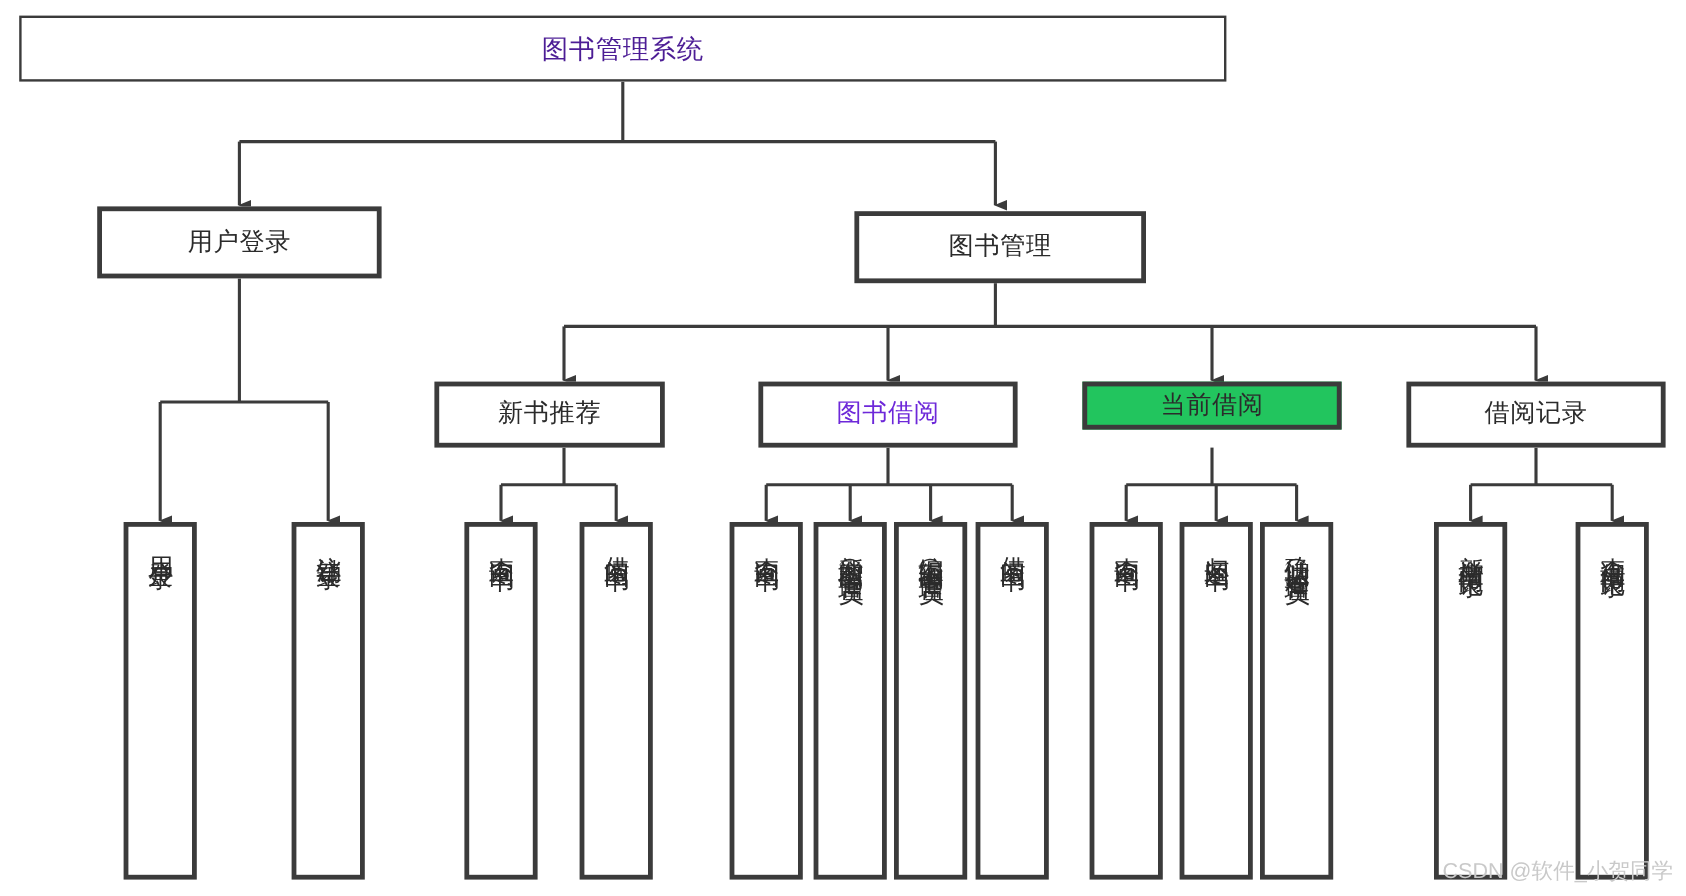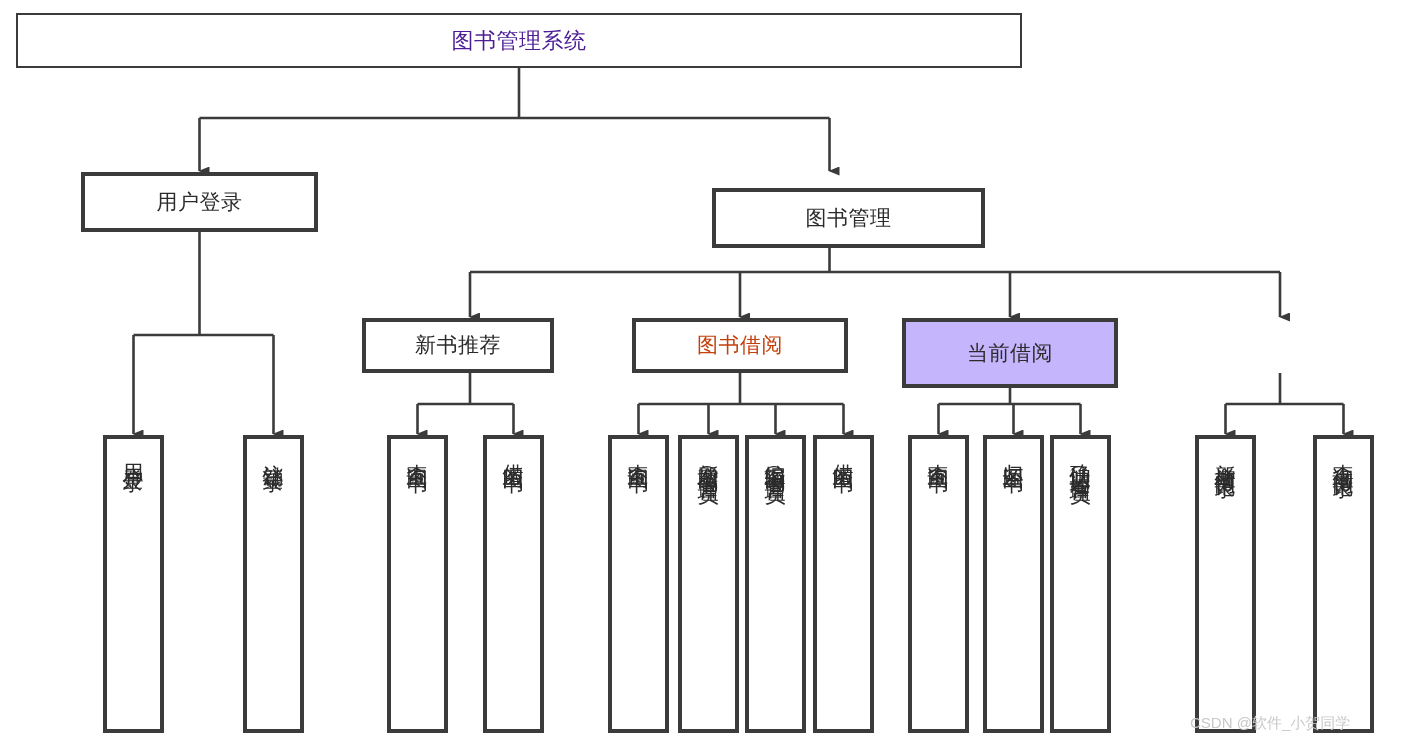--- a/index.html
+++ b/index.html
@@ -58,24 +58,25 @@
     writing-mode: vertical-rl;
     text-orientation: upright;
     font-size: 21px;
     line-height: 1;
     letter-spacing: 3px;
     text-align: left;
   }
   .watermark {
     position: absolute;
     color: #c9c9c9;
-    font-size: 15px;
+    font-size: 18px;
     white-space: nowrap;
     user-select: none;
     pointer-events: none;
+    margin-left: 12px;
   }
 </style>
 </head>
 <body>
 
 <div id="canvas">
   <svg id="wires" viewBox="0 0 1405 747" xmlns="http://www.w3.org/2000/svg">
     <defs>
       <marker id="arrowhead" markerWidth="9" markerHeight="11" refX="4.5" refY="10" orient="auto" markerUnits="userSpaceOnUse">
         <polygon points="0,0 9,0 4.5,11" fill="#3b3b3b"></polygon>
@@ -118,32 +119,35 @@
       </g>
   </svg>
 
   <div class="node root horiz" style="left: 16px; top: 13px; width: 1006px; height: 55px; border-color: rgb(59, 59, 59); background: rgb(255, 255, 255);">
     <span class="node-label" style="color: #4c1d95;">图书管理系统</span>
   </div>
 
   <div class="node horiz" style="left: 81px; top: 172px; width: 237px; height: 60px; border-color: rgb(59, 59, 59); background: rgb(255, 255, 255);">
     <span class="node-label" style="color: rgb(43, 43, 43);">用户登录</span>
   </div>
-  <div class="node horiz" style="left: 712px; top: 188px; width: 273px; height: 60px; border-color: rgb(59, 59, 59); background: rgb(255, 255, 255);">
+  <div class="node horiz" style="left: 712px; top: 176px; width: 243px; height: 60px; border-color: rgb(59, 59, 59); background: rgb(255, 255, 255);">
     <span class="node-label" style="color: rgb(43, 43, 43);">图书管理</span>
   </div>
 
   <div class="node horiz" style="left: 362px; top: 318px; width: 192px; height: 55px; border-color: rgb(59, 59, 59); background: rgb(255, 255, 255);">
     <span class="node-label" style="color: rgb(43, 43, 43);">新书推荐</span>
   </div>
   <div class="node horiz" style="left: 632px; top: 318px; width: 216px; height: 55px; border-color: rgb(59, 59, 59); background: rgb(255, 255, 255);">
-    <span class="node-label" style="color: #c2410c;">图书借阅</span>
+    <span class="node-label" style="color: #6d28d9;">图书借阅</span>
   </div>
-  <div class="node horiz" style="left: 902px; top: 318px; width: 216px; height: 70px; border-color: rgb(59, 59, 59); background: #c4b5fd;">
+  <div class="node horiz" style="left: 902px; top: 318px; width: 216px; height: 40px; border-color: rgb(59, 59, 59); background: #22c55e;">
     <span class="node-label" style="color: rgb(43, 43, 43);">当前借阅</span>
+  </div>
+  <div class="node horiz" style="left: 1172px; top: 318px; width: 216px; height: 55px; border-color: rgb(59, 59, 59); background: rgb(255, 255, 255);">
+    <span class="node-label" style="color: rgb(43, 43, 43);">借阅记录</span>
   </div>
 
   <div class="node vert" style="left: 103px; top: 435px; width: 61px; height: 298px; border-color: rgb(59, 59, 59); background: rgb(255, 255, 255);">
     <span class="node-label" style="color: rgb(43, 43, 43);">用户登录</span>
   </div>
   <div class="node vert" style="left: 243px; top: 435px; width: 61px; height: 298px; border-color: rgb(59, 59, 59); background: rgb(255, 255, 255);">
     <span class="node-label" style="color: rgb(43, 43, 43);">注销登录</span>
   </div>
   <div class="node vert" style="left: 387px; top: 435px; width: 61px; height: 298px; border-color: rgb(59, 59, 59); background: rgb(255, 255, 255);">
     <span class="node-label" style="color: rgb(43, 43, 43);">查询图书</span>

